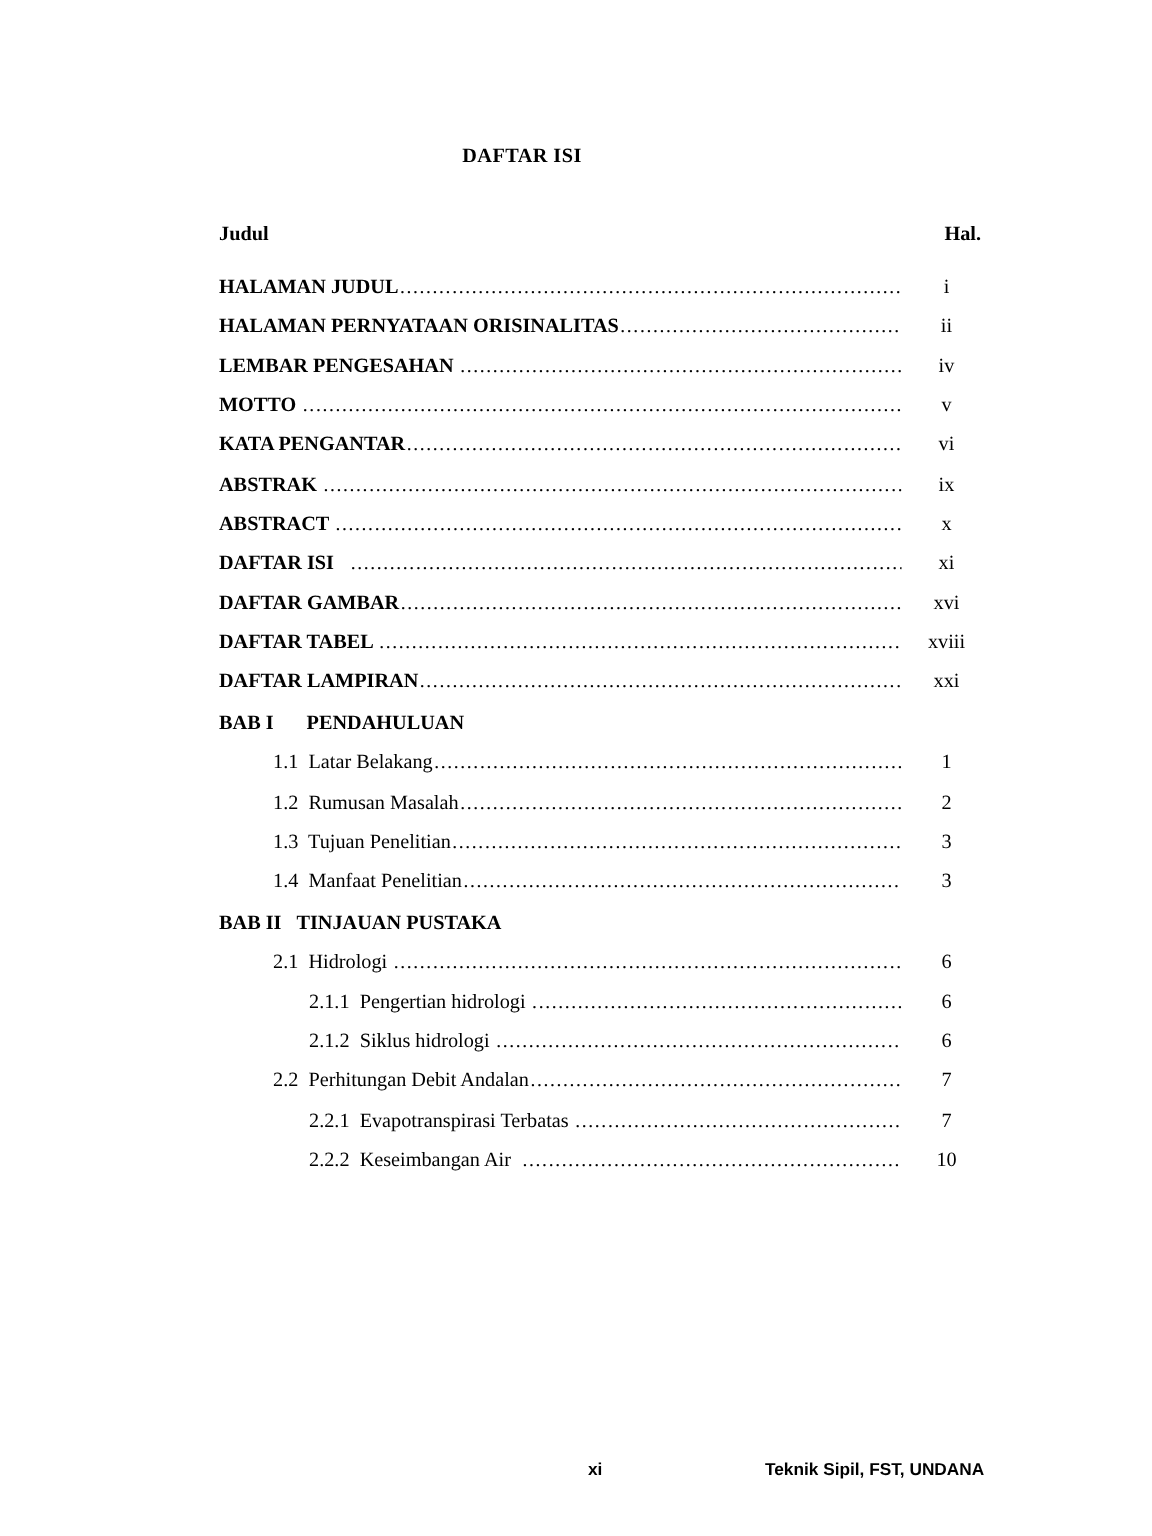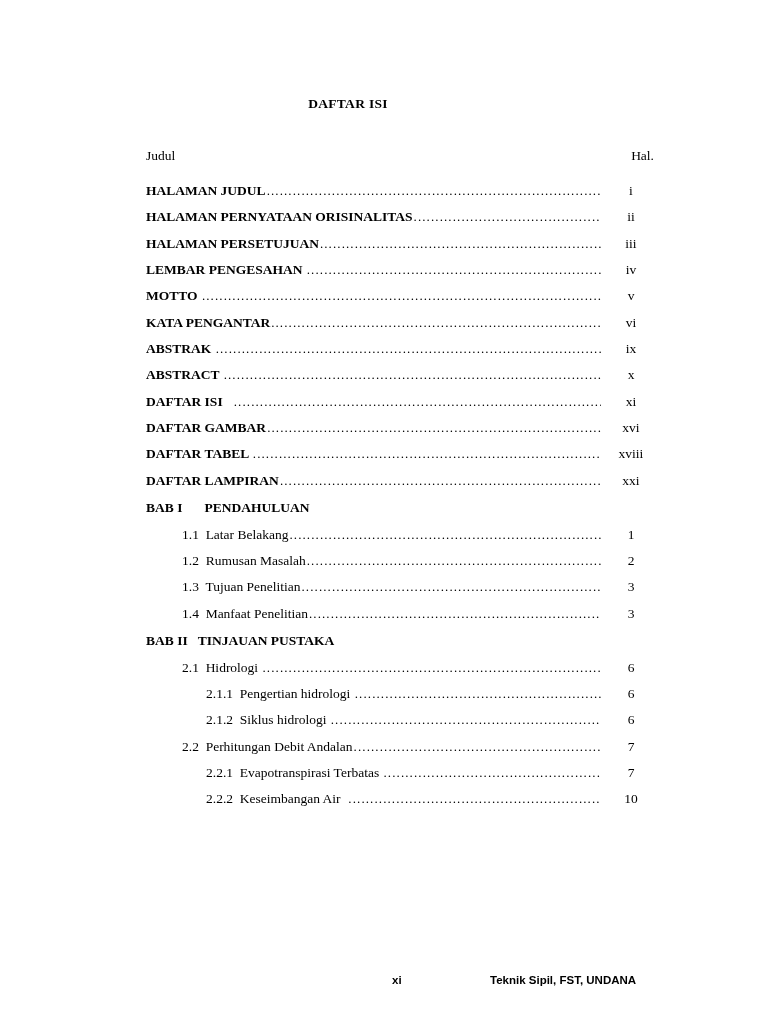--- a/index.html
+++ b/index.html
@@ -29,20 +29,21 @@
     letter-spacing: 0.3px;
     font-family: "Liberation Serif", serif;
     margin: 0 0 36px 0;
     padding-right: 110px;
   }
   .head-row {
     display: flex;
     align-items: center;
     font-size: 13.5px;
     margin-bottom: 20px;
+    font-weight: bold;
   }
   .head-row .head-left {
     flex: 0 0 auto;
   }
   .head-row .head-spacer {
     flex: 1 1 auto;
   }
   .head-row .head-right {
     flex: 0 0 auto;
     padding-right: 6px;
@@ -112,21 +113,21 @@
     font-family: "Liberation Sans", sans-serif;
     font-size: 11.5px;
     font-weight: bold;
   }
   .footer .f-page {
     position: absolute;
     left: 392px;
   }
   .footer .f-inst {
     position: absolute;
-    left: 490px;
+    left: 510px;
   }
 </style>
 </head>
 <body>
 
 <div class="page">
 
   <div class="doc-title">DAFTAR ISI</div>
 
   <div class="head-row">
@@ -140,25 +141,20 @@
       <span class="label bold">HALAMAN JUDUL</span>
       <span class="leader"></span>
       <span class="page-num">i</span>
     </li>
     <li class="toc-row">
       <span class="label bold">HALAMAN PERNYATAAN ORISINALITAS</span>
       <span class="leader"></span>
       <span class="page-num">ii</span>
     </li>
     <li class="toc-row">
-      <span class="label bold">HALAMAN PERSETUJUAN</span>
-      <span class="leader"></span>
-      <span class="page-num">iii</span>
-    </li>
-    <li class="toc-row">
       <span class="label bold">LEMBAR PENGESAHAN </span>
       <span class="leader"></span>
       <span class="page-num">iv</span>
     </li>
     <li class="toc-row">
       <span class="label bold">MOTTO </span>
       <span class="leader"></span>
       <span class="page-num">v</span>
     </li>
     <li class="toc-row">

